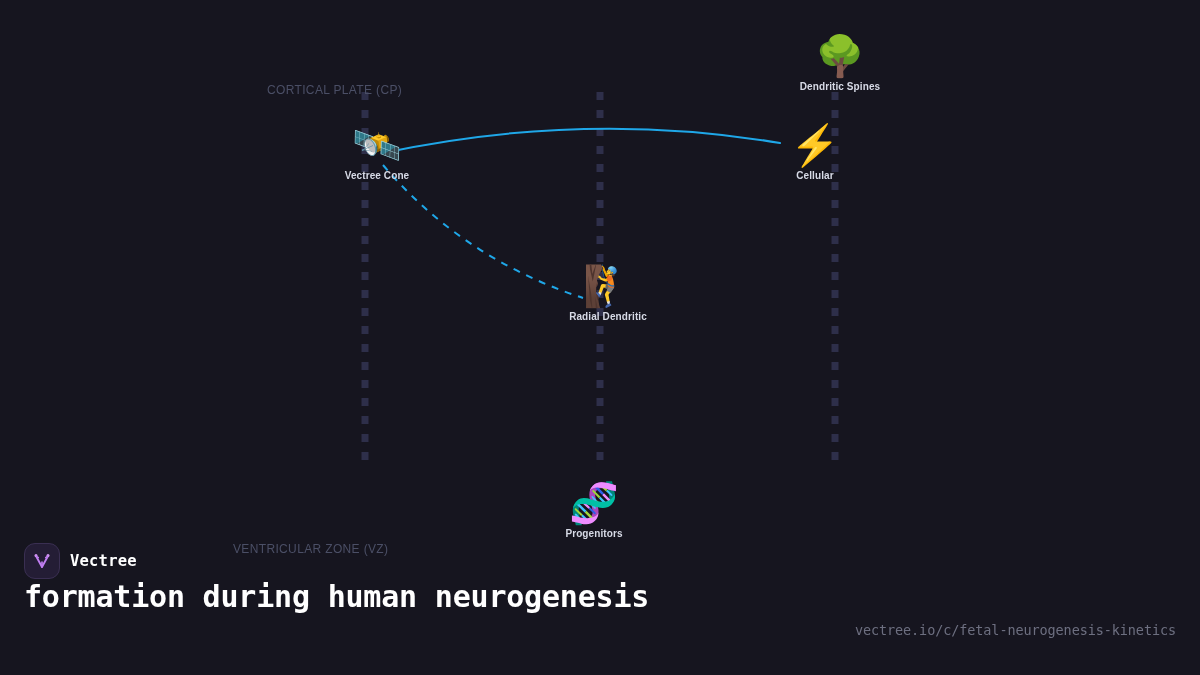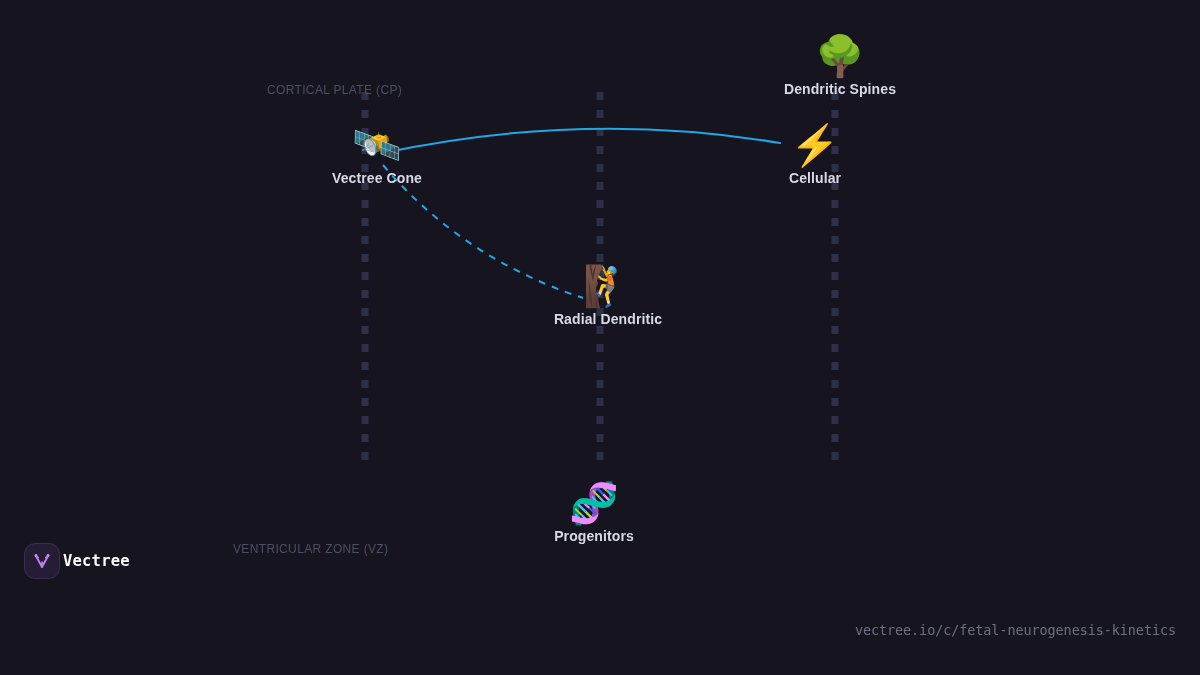--- a/index.html
+++ b/index.html
@@ -46,35 +46,35 @@
   }
   .node-emoji {
     font-size: 40px;
     line-height: 48px;
     display: block;
     height: 48px;
   }
   .node-label {
     display: block;
     margin-top: 1px;
-    font-size: 14px;
+    font-size: 10px;
     font-weight: bold;
     color: #d7dae6;
     letter-spacing: 0.1px;
     white-space: nowrap;
   }
 
   
   #brand-row {
     position: absolute;
     left: 24px;
     top: 543px;
     display: flex;
     align-items: center;
-    gap: 3px;
+    gap: 10px;
   }
   #brand-logo {
     width: 34px;
     height: 34px;
     border-radius: 11px;
     background: #241d35;
     border: 1px solid #3a2f52;
     display: flex;
     align-items: center;
     justify-content: center;
@@ -164,17 +164,18 @@
         <path d="M11 17 L11 12" fill="none" stroke="#c07ef0" stroke-width="1.7" stroke-linecap="round"></path>
         <circle cx="5" cy="5.6" r="1.5" fill="#d79cf7"></circle>
         <circle cx="17" cy="5.6" r="1.5" fill="#d79cf7"></circle>
         <path d="M5 6 L7.4 7.6 M17 6 L14.6 7.6" fill="none" stroke="#c07ef0" stroke-width="1.4" stroke-linecap="round"></path>
       </svg>
     </div>
     <span id="brand-name">Vectree</span>
   </div>
 
   <div id="headline">
+    <div>formation during human neurogenesis</div>
   </div>
 
   <div id="footer-url">vectree.io/c/fetal-neurogenesis-kinetics</div>
 
 </div>
 
 </body></html>

